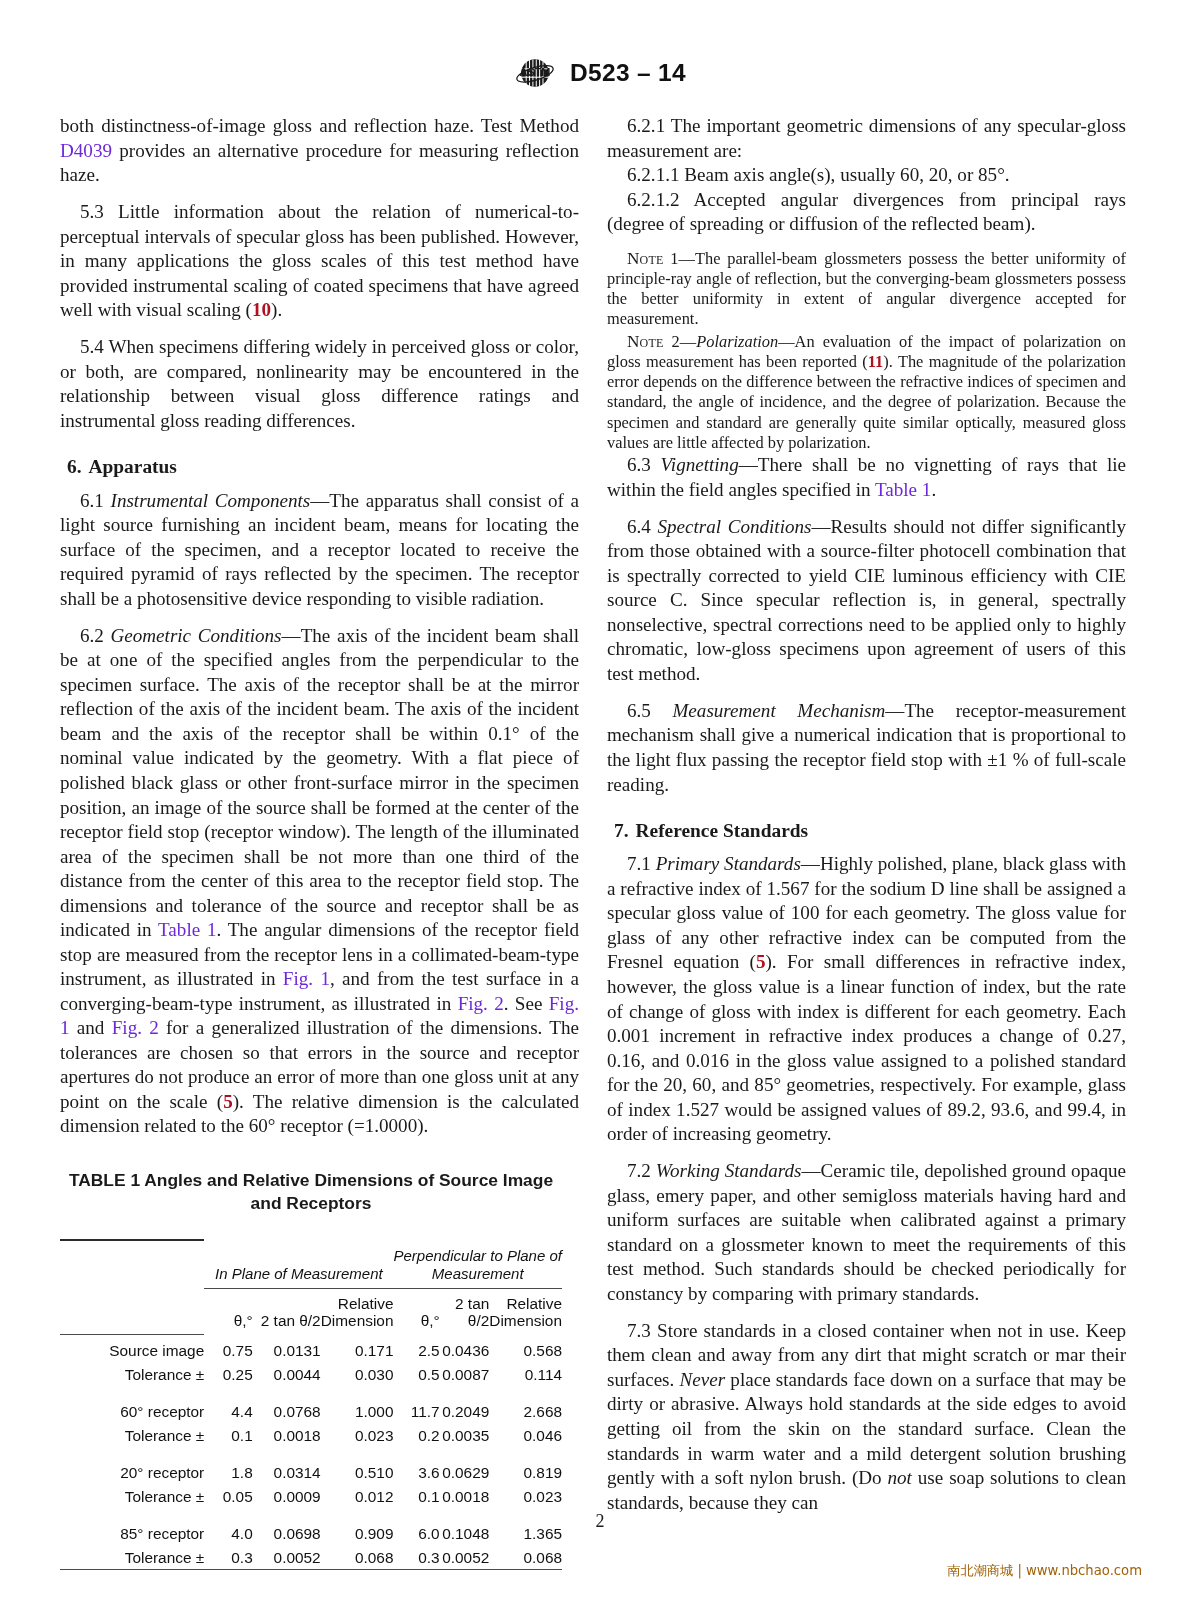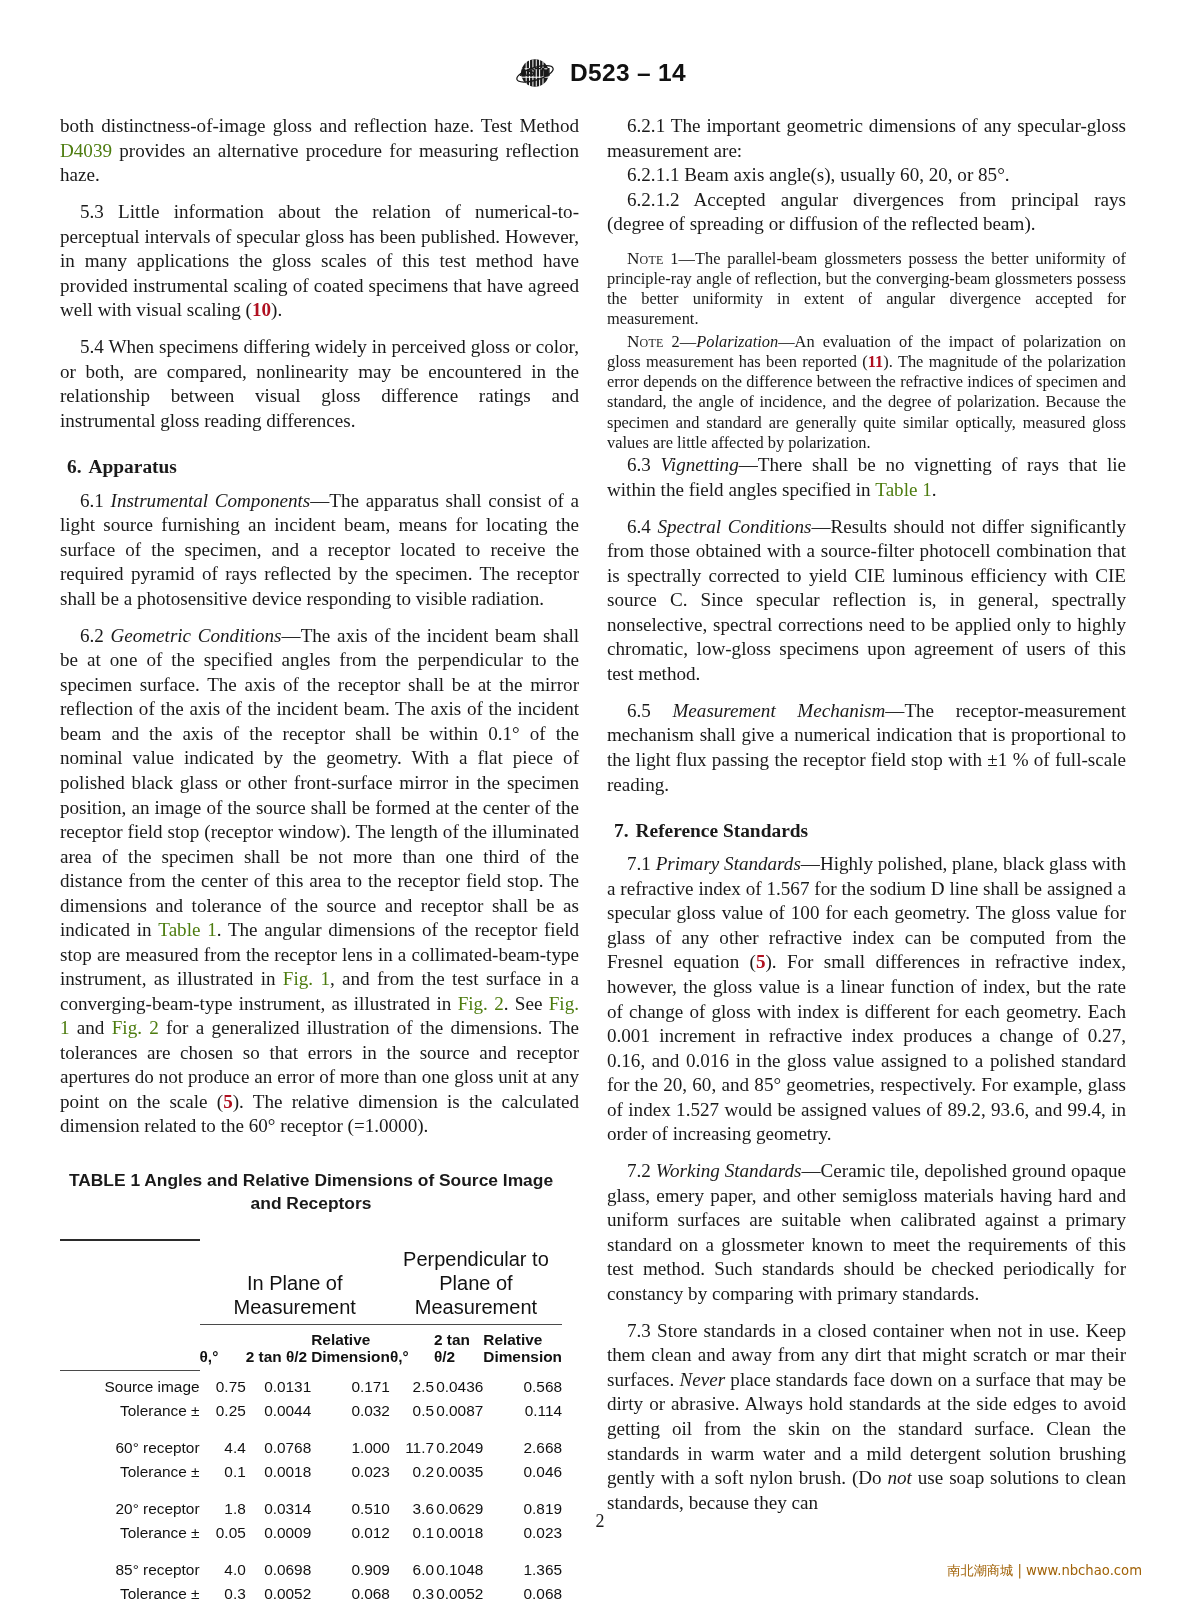--- a/index.html
+++ b/index.html
@@ -73,21 +73,21 @@
     font-family: Liberation Serif, serif;
     font-weight: bold;
     font-size: 19.4px;
     margin: 22px 0 9px 7px;
     line-height: 1.25;
     text-indent: 0;
   }
   h2.section-head .num { margin-right: 7px; }
 
   .it { font-style: italic; }
-  .ref { color: #4d7c0f; font-family: Liberation Serif, serif; }
+  .ref { color: #6d28d9; }
   .refbold { color: #b01020; font-weight: bold; }
 
   
   p.note {
     margin: 11px 0 0 0;
     font-size: 16.4px;
     line-height: 1.235;
     text-align: justify;
     text-indent: 20px;
   }
@@ -124,27 +124,28 @@
   table.t1 .hdr-rule td { border-bottom: 1.3px solid #4a4a4a; }
   table.t1 .bottom-rule td { border-top: 1.3px solid #4a4a4a; }
 
   table.t1 th, table.t1 td {
     padding: 0;
     vertical-align: bottom;
   }
   .grp-head {
     text-align: center;
     font-weight: normal;
-    font-size: 20px;
+    font-size: 15px;
     line-height: 1.2;
     padding: 7px 0 5px 0 !important;
+    font-style: italic;
   }
   .colhead {
-    text-align: left;
-    font-weight: bold;
+    text-align: right;
+    font-weight: normal;
     line-height: 1.12;
     padding: 6px 0 5px 0 !important;
   }
   .rowlabel {
     text-align: right;
     white-space: nowrap;
     padding: 4px 0 2px 2px !important;
   }
   .rowlabel.sub {
     padding-left: 26px !important;
@@ -262,21 +263,21 @@
                 <td class="num">0.0131</td>
                 <td class="num">0.171</td>
                 <td class="num">2.5</td>
                 <td class="num">0.0436</td>
                 <td class="num">0.568</td>
               </tr>
               <tr>
                 <td class="rowlabel sub">Tolerance ±</td>
                 <td class="num">0.25</td>
                 <td class="num">0.0044</td>
-                <td class="num">0.032</td>
+                <td class="num">0.030</td>
                 <td class="num">0.5</td>
                 <td class="num">0.0087</td>
                 <td class="num">0.114</td>
               </tr>
               <tr class="spacer">
                 <td colspan="7"></td>
               </tr>
               <tr>
                 <td class="rowlabel">60° receptor</td>
                 <td class="num">4.4</td>

